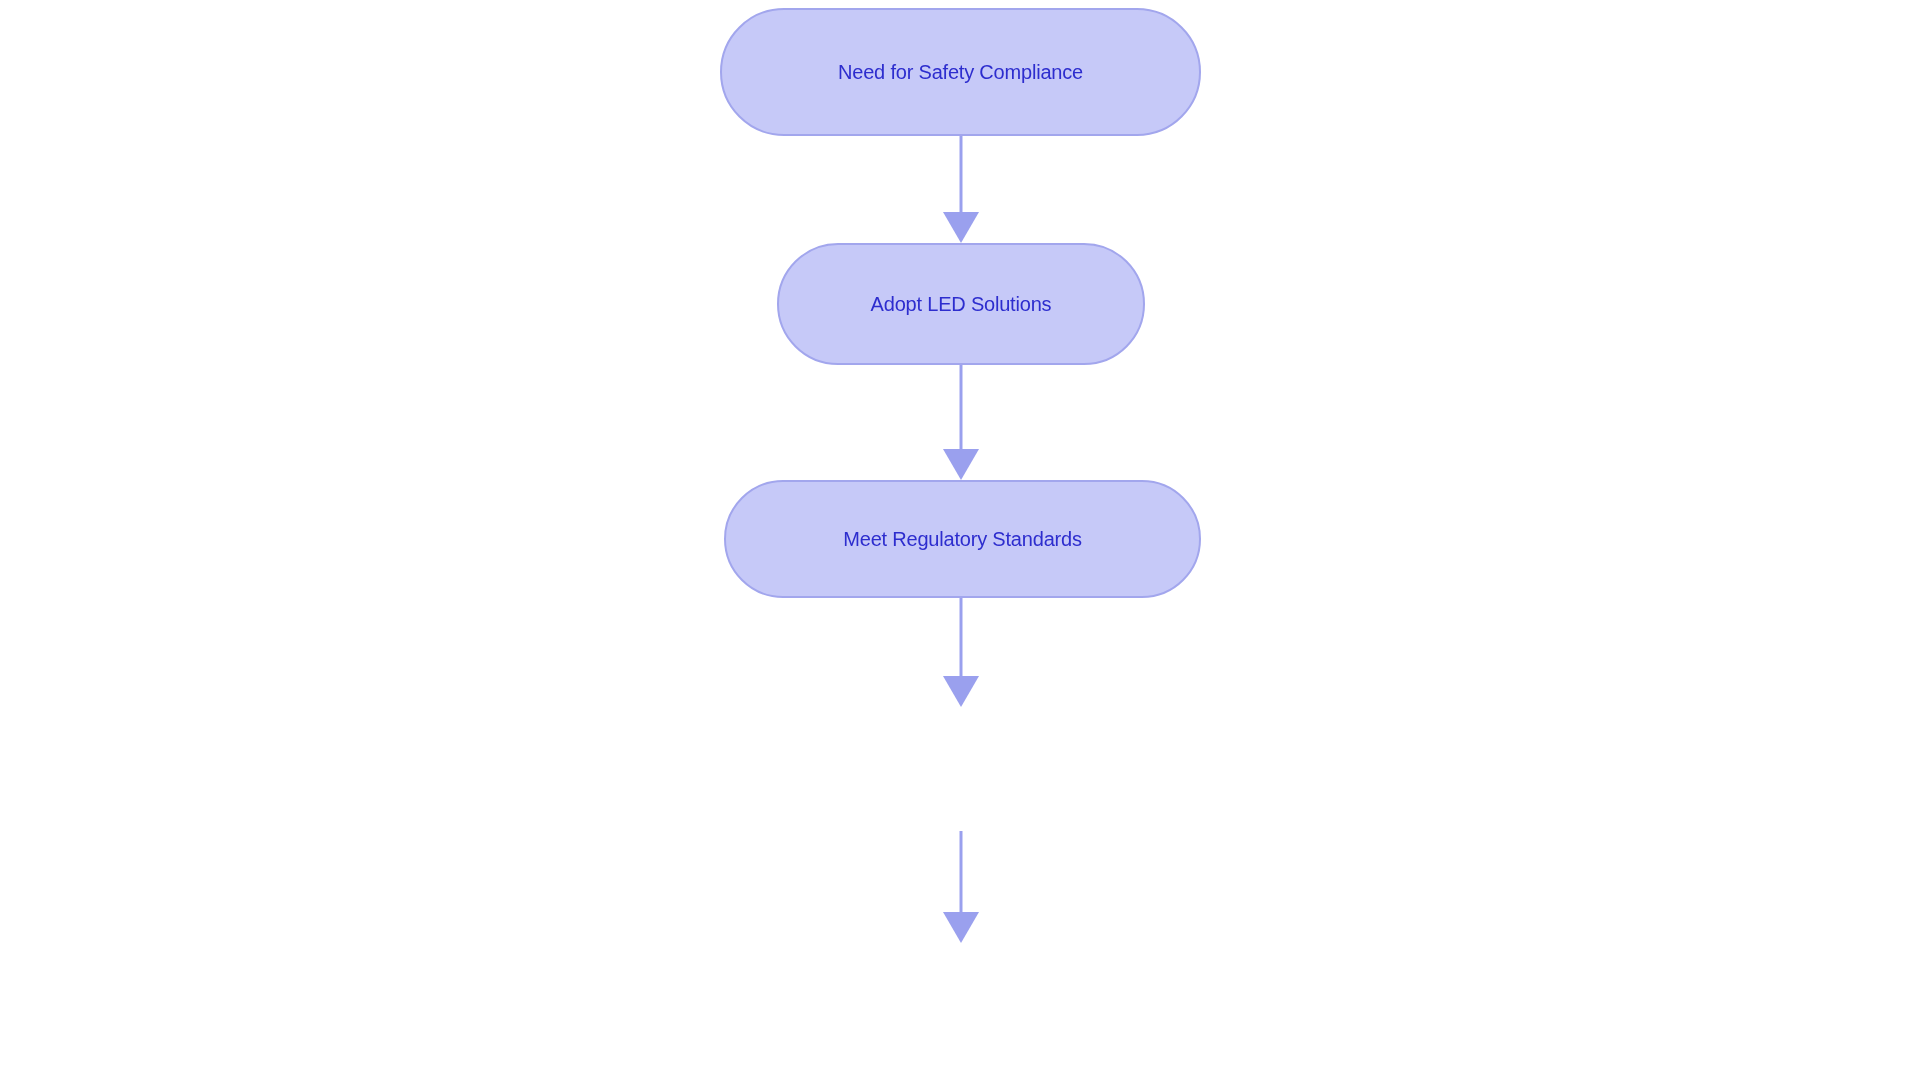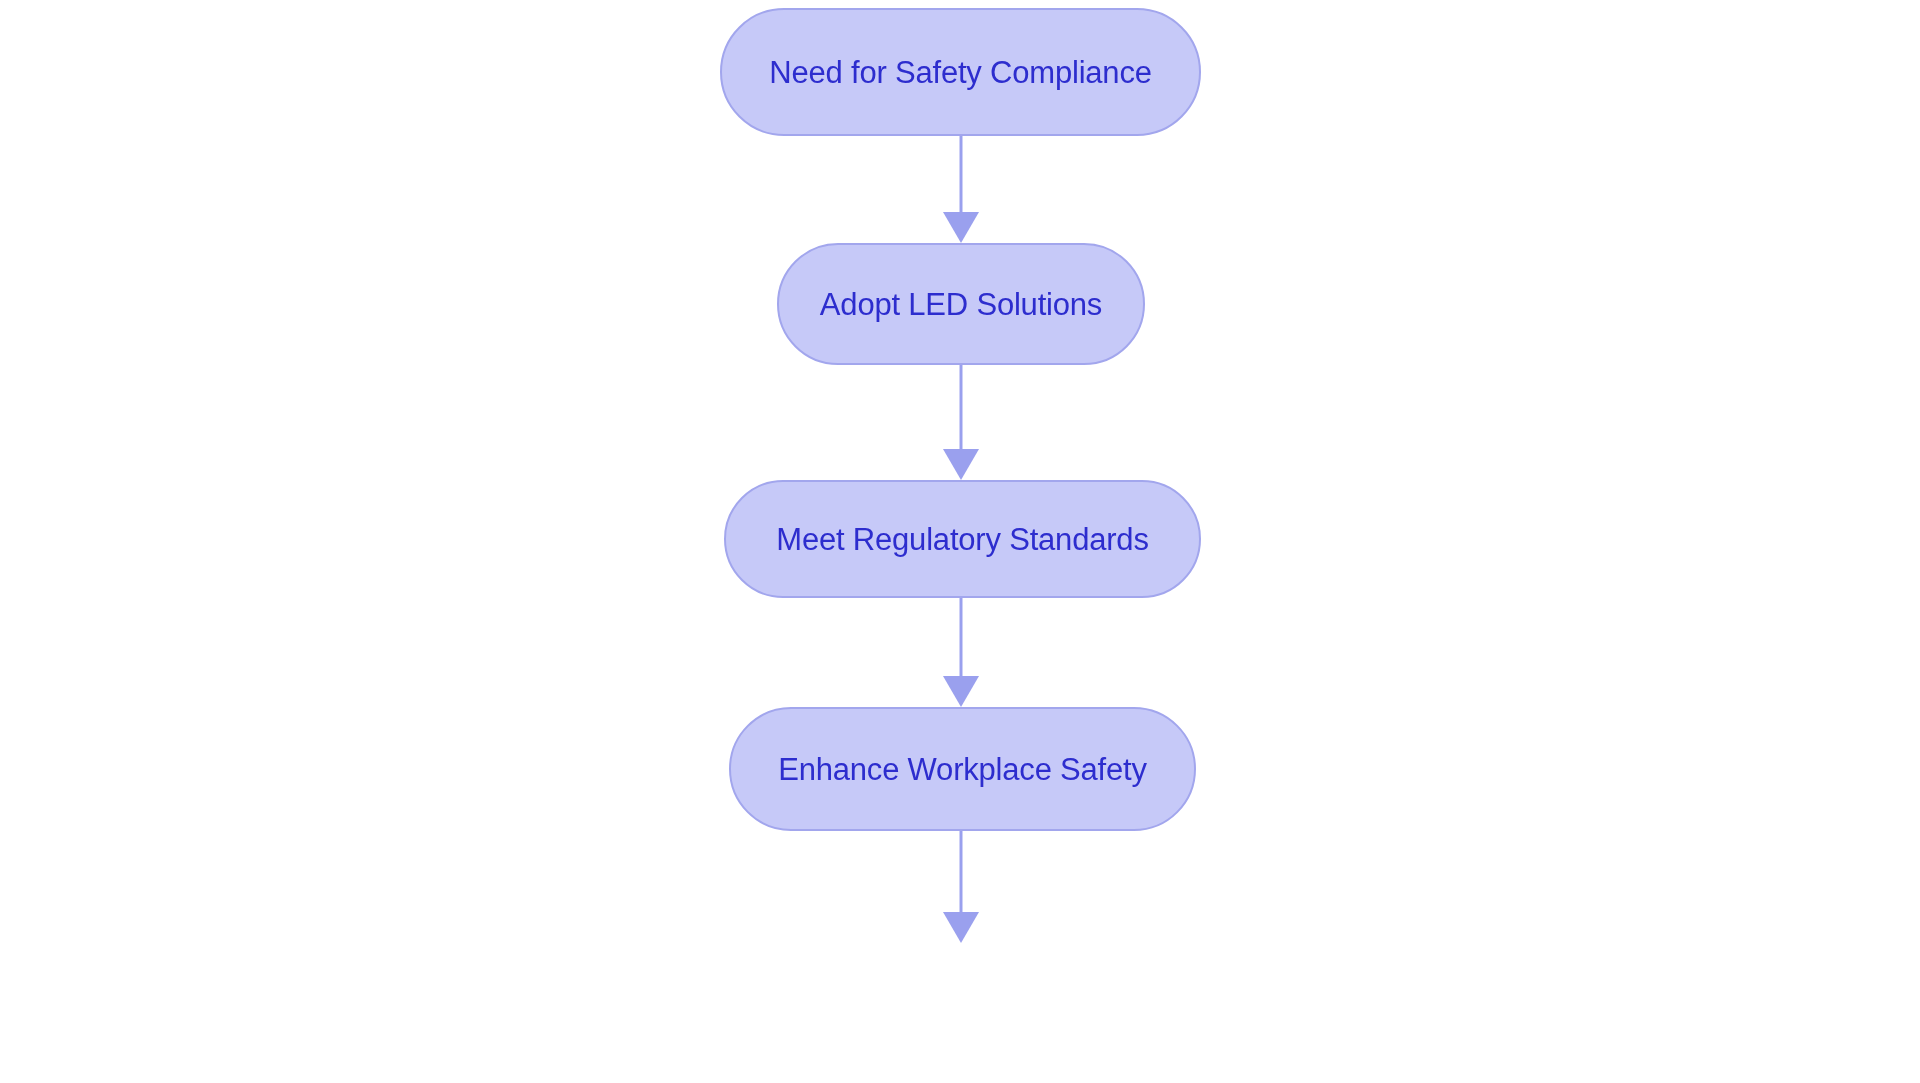--- a/index.html
+++ b/index.html
@@ -31,21 +31,21 @@
     justify-content: center;
     background: #c6c9f8;
     border: 2px solid #a2a6ed;
     border-radius: 999px;
     color: #2d2dce;
     white-space: nowrap;
     user-select: none;
   }
   .node-label {
     font-family: "Liberation Sans", sans-serif;
-    font-size: 31px;
+    font-size: 20px;
     font-weight: 400;
     letter-spacing: -0.2px;
     color: #2d2dce;
     line-height: 1;
   }
 
   .node-1 { left: 720px; top: 8px;   width: 481px; height: 128px; }
   .node-2 { left: 777px; top: 243px; width: 368px; height: 122px; }
   .node-3 { left: 724px; top: 480px; width: 477px; height: 118px; }
   .node-4 { left: 729px; top: 707px; width: 467px; height: 124px; }
@@ -104,18 +104,15 @@
   </div>
 
   <div class="node node-2">
     <span class="node-label">Adopt LED Solutions</span>
   </div>
 
   <div class="node node-3">
     <span class="node-label">Meet Regulatory Standards</span>
   </div>
 
-  <div class="node node-4">
-    <span class="node-label">Enhance Workplace Safety</span>
-  </div>
 
 
 </div>
 
 </body></html>

